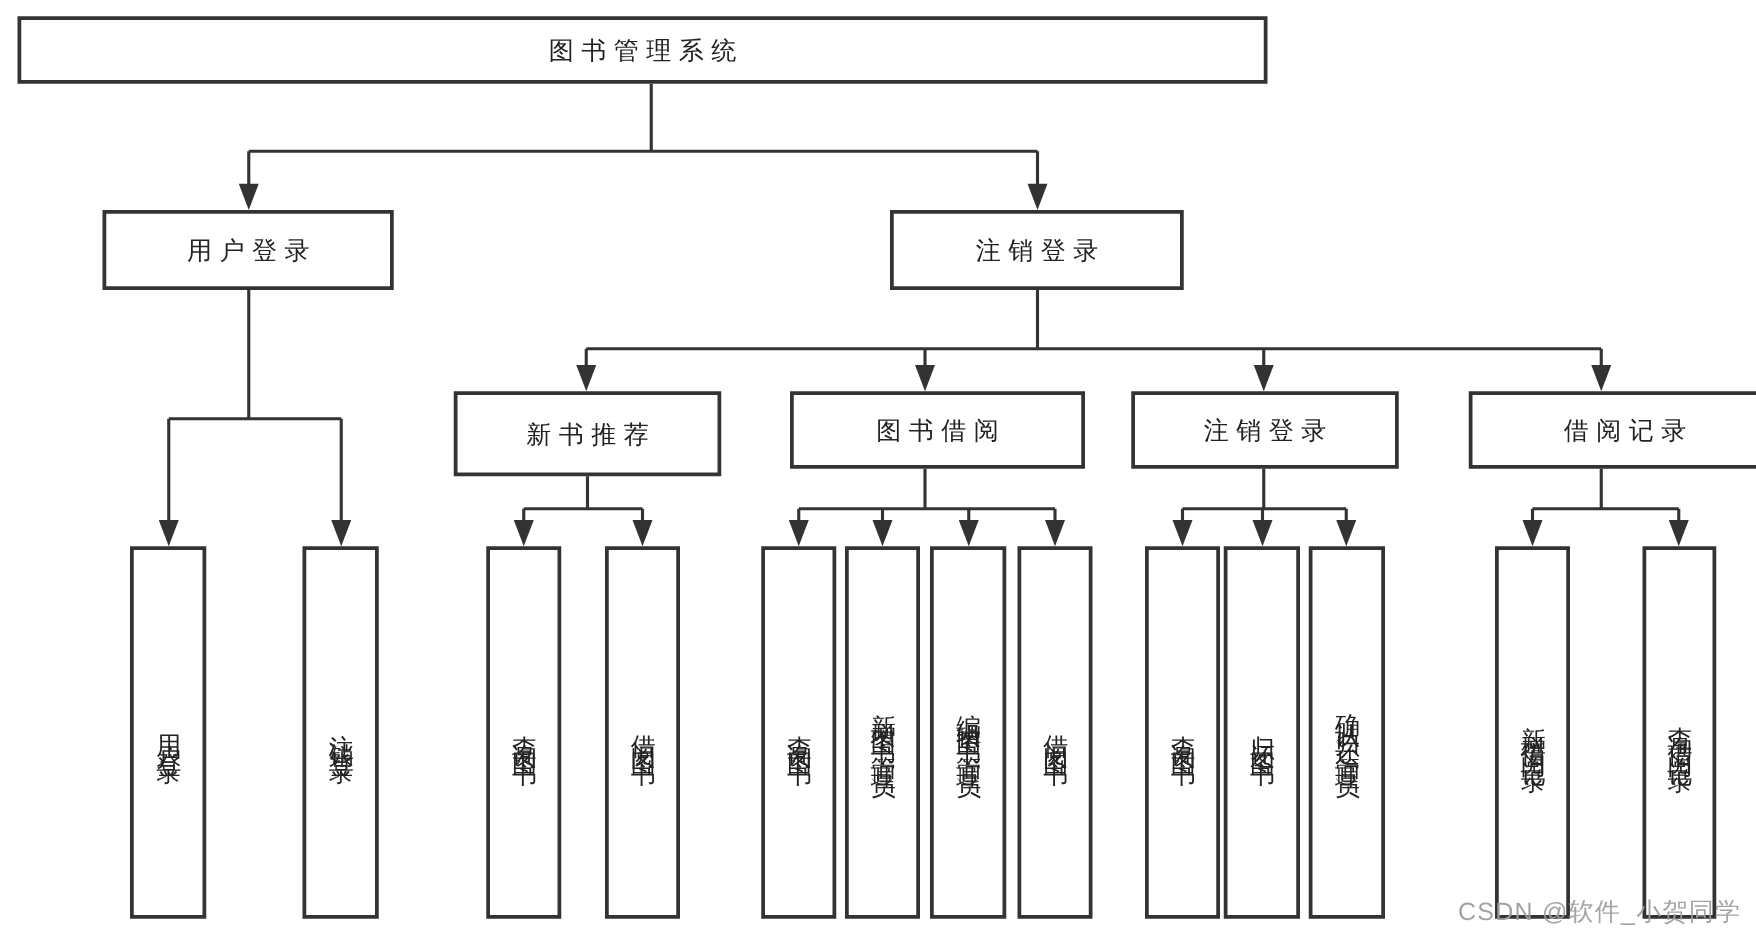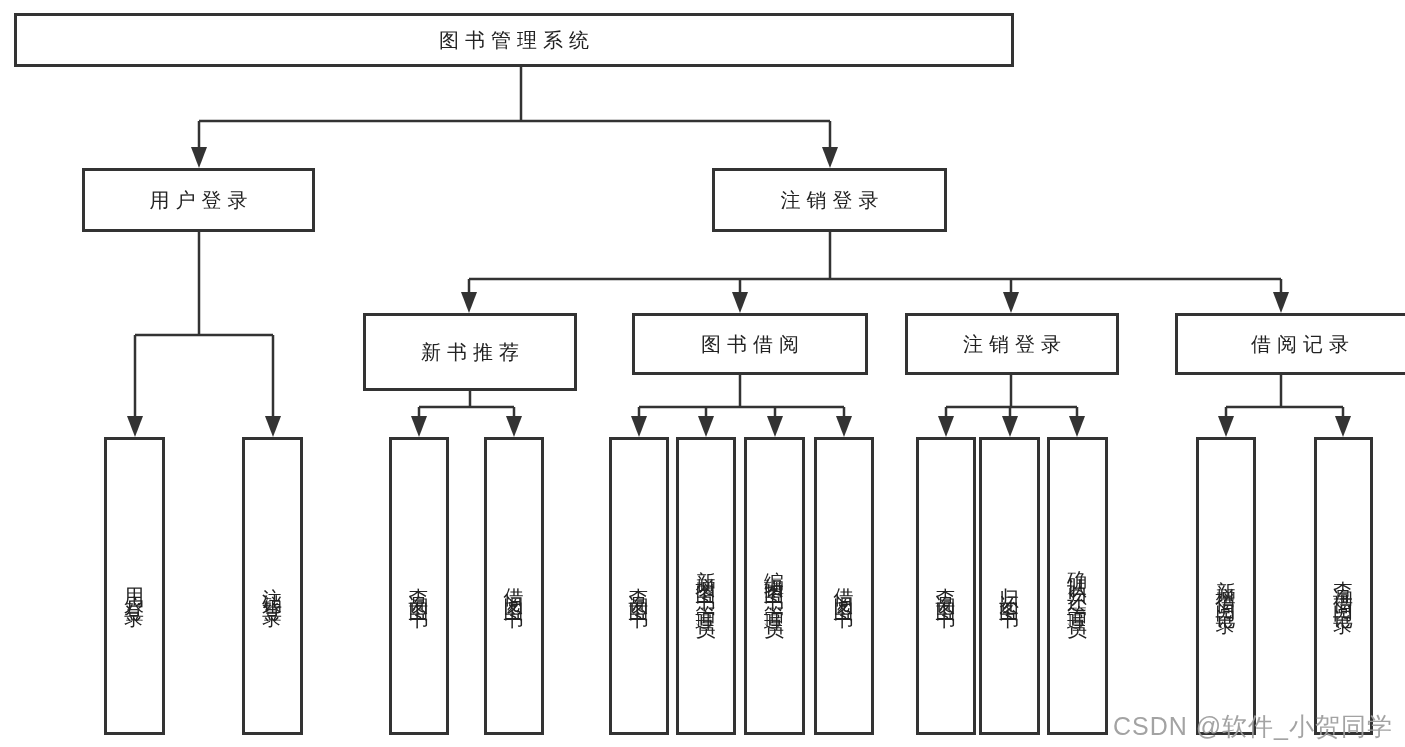--- a/index.html
+++ b/index.html
@@ -33,21 +33,21 @@
     font-size:20px;
     writing-mode:vertical-rl;
     text-orientation:mixed;
     letter-spacing:7px;
     line-height:1;
     white-space:nowrap;
   }
   .watermark{
     position:absolute;
     right:12px;bottom:4px;
-    font-size:25px;
+    font-size:20px;
     color:rgba(158,158,158,0.95);
     letter-spacing:1px;
     pointer-events:none;
     text-align:center;
   }
 </style>
 </head>
 <body>
 
 <div class="canvas">
@@ -123,21 +123,21 @@
       <path d="M1218,416 L1234,416 L1226,437 Z"></path>
       <path d="M1335,416 L1351,416 L1343,437 Z"></path>
     </g>
   </svg>
 
   <div class="box" style="left:14px;top:13px;width:1000px;height:54px;">图书管理系统</div>
 
   <div class="box" style="left:82px;top:168px;width:233px;height:64px;">用户登录</div>
   <div class="box" style="left:712px;top:168px;width:235px;height:64px;">注销登录</div>
 
-  <div class="box" style="left:363px;top:313px;width:214px;height:78px;">新书推荐</div>
+  <div class="box" style="left:363px;top:313px;width:214px;height:68px;">新书推荐</div>
   <div class="box" style="left:632px;top:313px;width:236px;height:62px;">图书借阅</div>
   <div class="box" style="left:905px;top:313px;width:214px;height:62px;">注销登录</div>
   <div class="box" style="left:1175px;top:313px;width:250px;height:62px;">借阅记录</div>
 
   <div class="vbox" style="left:104px;top:437px;width:61px;height:298px;">用户登录</div>
   <div class="vbox" style="left:242px;top:437px;width:61px;height:298px;">注销登录</div>
 
   <div class="vbox" style="left:389px;top:437px;width:60px;height:298px;">查询图书</div>
   <div class="vbox" style="left:484px;top:437px;width:60px;height:298px;">借阅图书</div>
 

